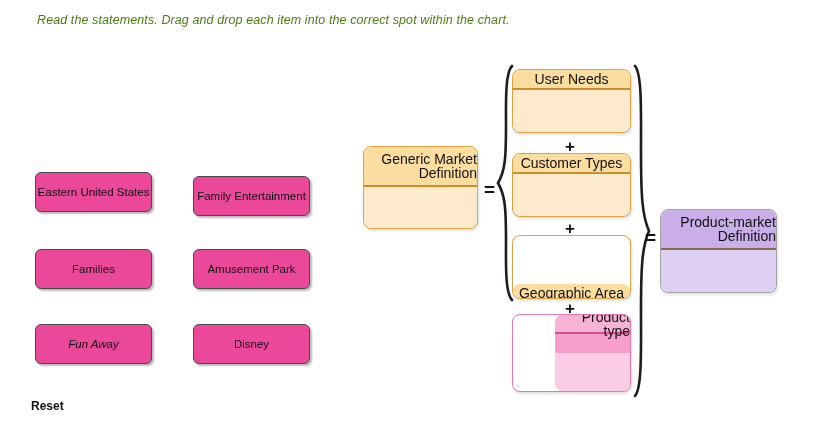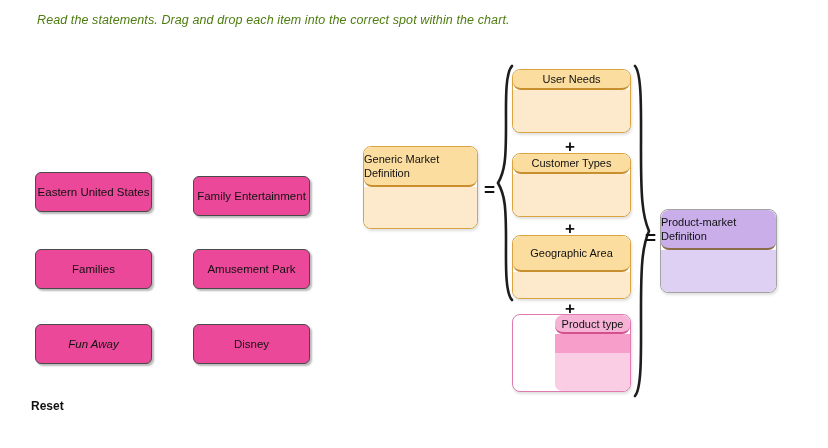--- a/index.html
+++ b/index.html
@@ -60,27 +60,26 @@
     background: #ffffff;
     box-shadow: 1px 2px 3px rgba(0,0,0,0.13);
     overflow: hidden;
   }
   .chartbox .hdr {
     box-sizing: border-box;
     width: 100%;
     display: flex;
     align-items: center;
     justify-content: center;
-    text-align: left;
-    font-size: 11px;
+    text-align: right;
+    font-size: 14px;
     line-height: 14px;
     color: #111111;
     border-top-left-radius: 7px;
     border-top-right-radius: 7px;
-    border-radius: 8px;
   }
   .chartbox .band {
     box-sizing: border-box;
     width: 100%;
   }
   .chartbox .body {
     box-sizing: border-box;
     width: 100%;
     border-bottom-left-radius: 7px;
     border-bottom-right-radius: 7px;
@@ -178,21 +177,21 @@
 <div class="plus" style="left:565px; top:138px;">+</div>
 
 <div class="chartbox orange" style="left:512px; top:153px; width:119px; height:64px;">
   <div class="hdr" style="height:20px;">Customer Types</div>
   <div class="body" style="height:42px;"></div>
 </div>
 
 <div class="plus" style="left:565px; top:220px;">+</div>
 
 <div class="chartbox orange" style="left:512px; top:235px; width:119px; height:64px;">
-  <div class="hdr" style="height:36px;">Geographic Area</div>
+  <div class="hdr" style="height:20px;margin-top:48px;">Geographic Area</div>
   <div class="body" style="height:42px;"></div>
 </div>
 
 <div class="plus" style="left:565px; top:300px;">+</div>
 
 <div class="chartbox pink" style="left:512px; top:314px; width:119px; height:78px;padding-left:42px;">
   <div class="hdr" style="height:19px;">Product type</div>
   <div class="band" style="height:19px;"></div>
   <div class="body" style="height:38px;"></div>
 </div>

